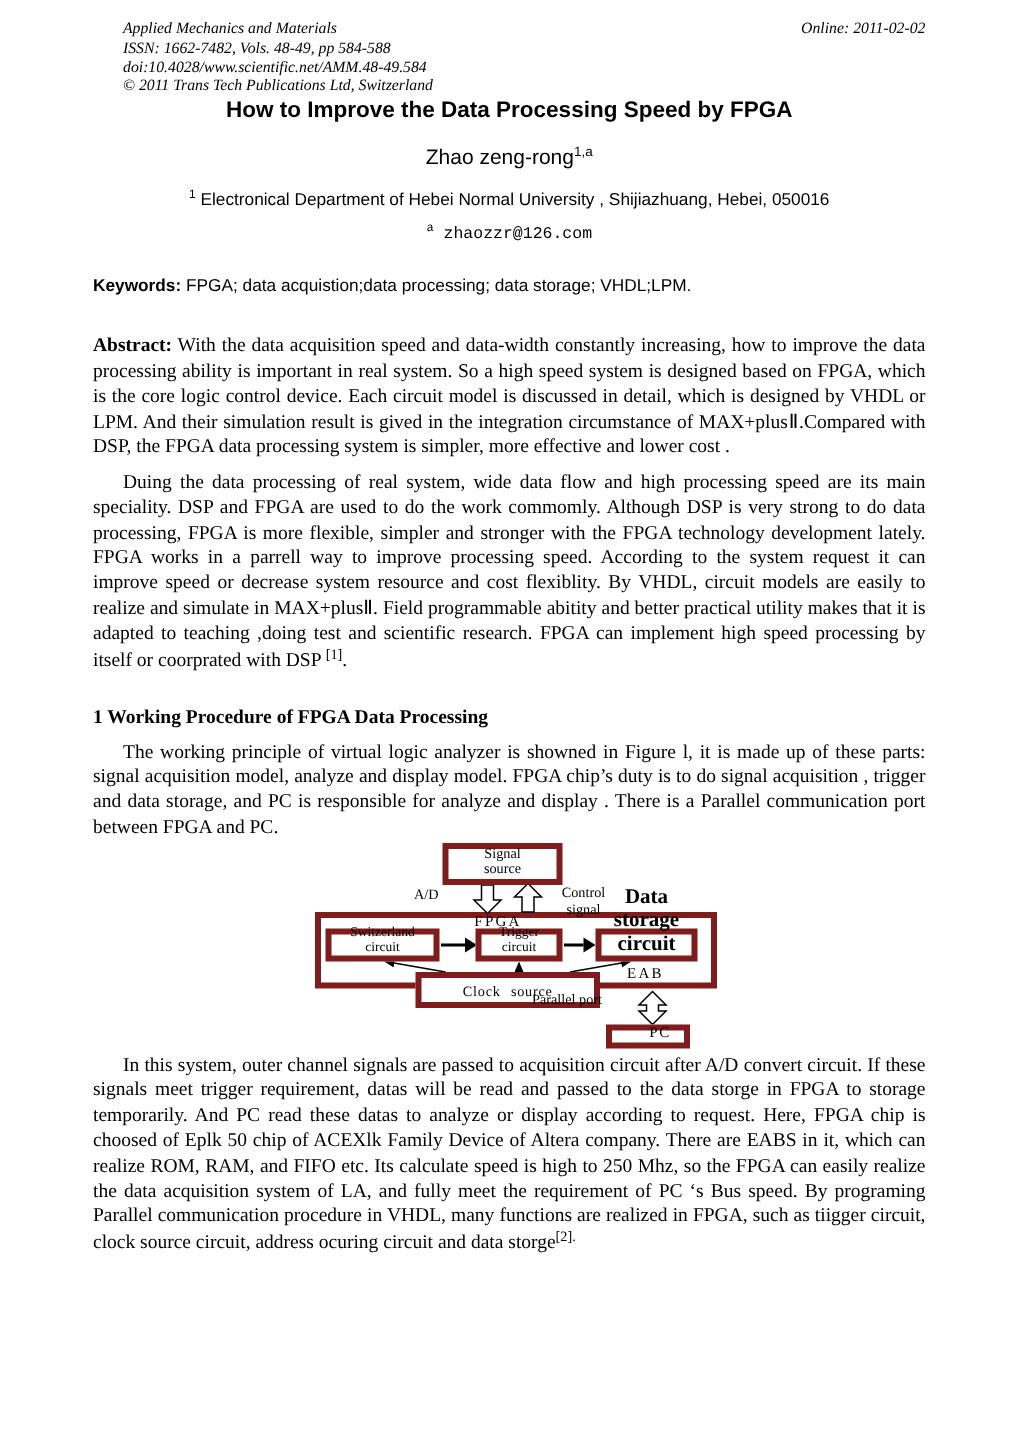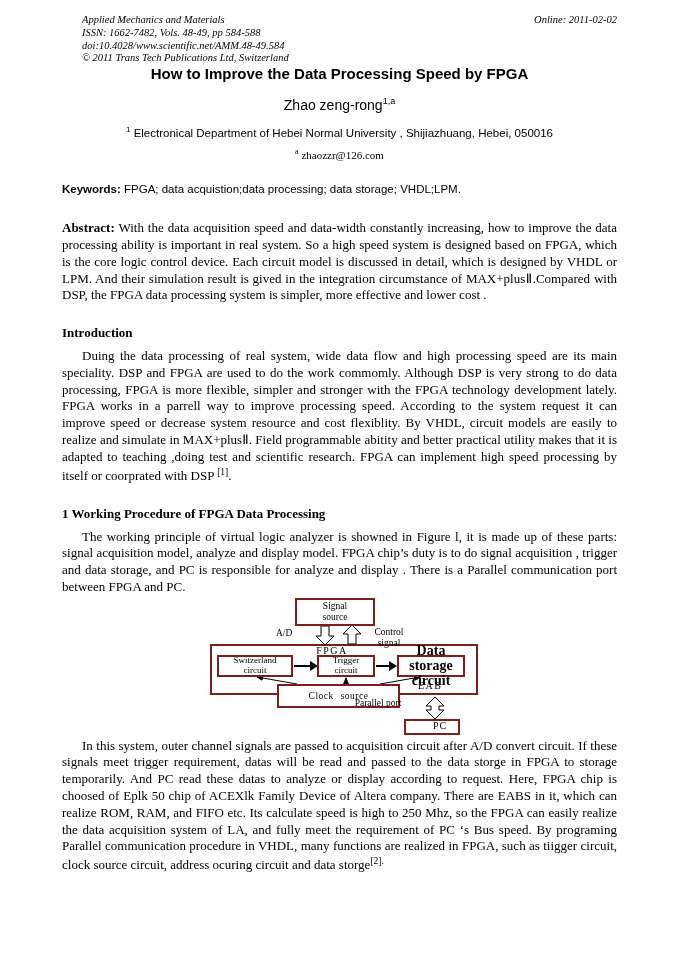--- a/index.html
+++ b/index.html
@@ -13,39 +13,39 @@
   .header .hleft div { white-space:nowrap; }
   .header .online { white-space:nowrap; }
 
   
   .title { text-align:center; font-family:"Liberation Sans", sans-serif;
            font-weight:bold; font-size:15px; }
   .author { margin-top:14px; text-align:center; font-family:"Liberation Sans", sans-serif; font-size:14px; }
   .author sup { font-size:9px; }
   .affil { margin-top:12px; text-align:center; font-family:"Liberation Sans", sans-serif; font-size:11.5px; }
   .affil sup { font-size:8px; }
-  .email { margin-top:8px; text-align:center; font-family:Liberation Serif, serif; font-size:11px; }
+  .email { margin-top:8px; text-align:center; font-family:Liberation Mono, monospace; font-size:11px; }
   .email sup { font-size:8px; }
   .keywords { margin-top:23px; font-family:"Liberation Sans", sans-serif; font-size:11.5px; }
   .keywords b { font-weight:bold; }
 
   
   .para { font-size:13px; line-height:1.29; text-align:justify; }
   .abstract { margin-top:25px; }
   .para b { font-weight:bold; }
   .p-indent { text-indent:20px; }
   sup.ref { font-size:9.5px; }
   .h-sec { margin-top:21px; font-size:13px; font-weight:bold; }
   .after-h { margin-top:7px; }
 
   
   .diagram { position:relative; width:290px; height:140px; margin:1px 0 0 138px;
              font-family:"Liberation Serif", serif; }
-  .dbox { position:absolute; border:2px solid #7f1d1d; background:#fff; display:flex;
-          align-items:center; justify-content:center; text-align:center;
+  .dbox { position:absolute; border:4px solid #7f1d1d; background:#fff; display:flex;
+          align-items:flex-end; justify-content:center; text-align:center;
           font-size:9.5px; line-height:1.08; z-index:2; }
   .dbox.outer { background:transparent; z-index:0; }
   .dlabel { position:absolute; font-size:9.5px; line-height:1.18; text-align:center; z-index:2; }
   .arrows { position:absolute; left:0; top:0; z-index:1; }
   .wrapped { display:inline-block; }
   .caption { text-align:center; font-size:12.5px; margin-top:3px; }
   .lastpara { margin-top:1px; }
 </style>
 </head>
 <body>
@@ -74,21 +74,20 @@
   </div>
 
   <div class="keywords">
     <b>Keywords:</b><span> FPGA; data acquistion;data processing; data storage; VHDL;LPM.</span>
   </div>
 
   <p class="para abstract">
     <b>Abstract:</b><span> With the data acquisition speed and data-width constantly increasing, how to improve the data processing ability is important in real system. So a high speed system is designed based on FPGA, which is the core logic control device. Each circuit model is discussed in detail, which is designed by VHDL or LPM. And their simulation result is gived in the integration circumstance of MAX+plusⅡ.Compared with DSP, the FPGA data processing system is simpler, more effective and lower cost .</span>
   </p>
 
-  <div class="h-sec">Introduction</div>
   <p class="para p-indent after-h">
     <span>Duing the data processing of real system, wide data flow and high processing speed are its main speciality. DSP and FPGA are used to do the work commomly. Although DSP is very strong to do data processing, FPGA is more flexible, simpler and stronger with the FPGA technology development lately. FPGA works in a parrell way to improve processing speed. According to the system request it can improve speed or decrease system resource and cost flexiblity. By VHDL, circuit models are easily to realize and simulate in MAX+plusⅡ.  Field programmable abitity and better practical utility makes that it is adapted to teaching ,doing test and scientific research. FPGA can implement high speed processing by itself or coorprated with DSP </span><sup class="ref">[1]</sup><span>.</span>
   </p>
 
   <div class="h-sec">1 Working Procedure of FPGA Data Processing</div>
   <p class="para p-indent after-h">The working principle of virtual logic analyzer is showned in Figure l, it is made up of these parts: signal acquisition model,  analyze and display model. FPGA chip’s duty is to do signal acquisition , trigger and data storage, and PC is responsible for analyze and display . There is a Parallel communication port between FPGA and PC.</p>
 
   <div class="diagram">
 
     <div class="dbox outer" style="left:10px; top:47px; width:268px; height:51px;"></div>

